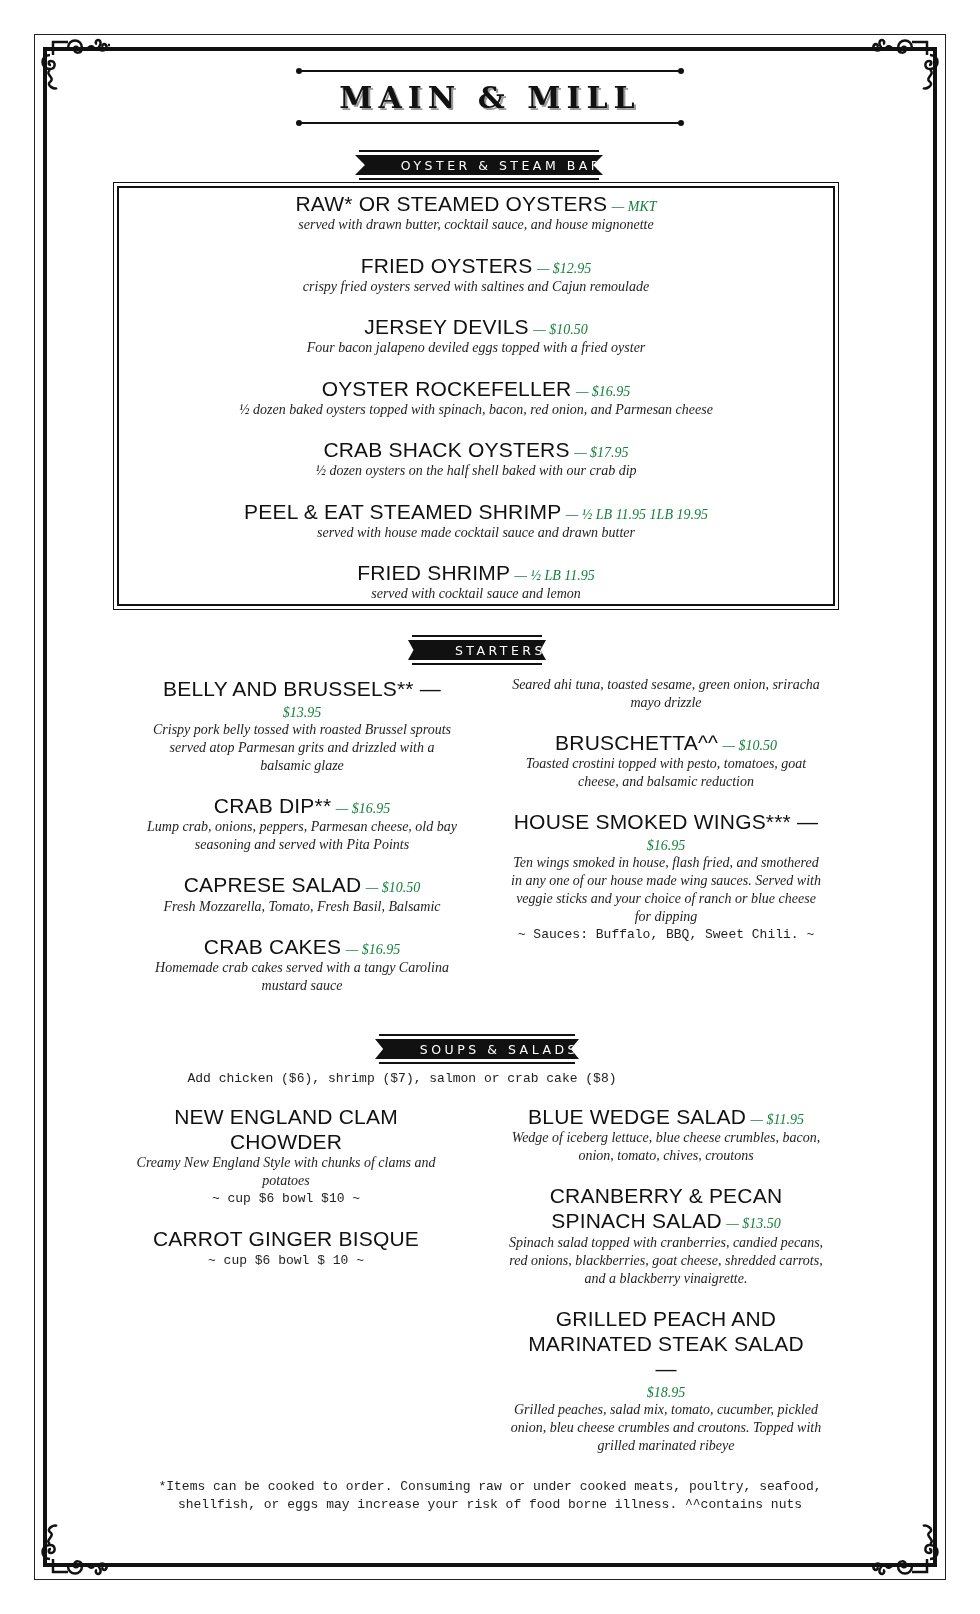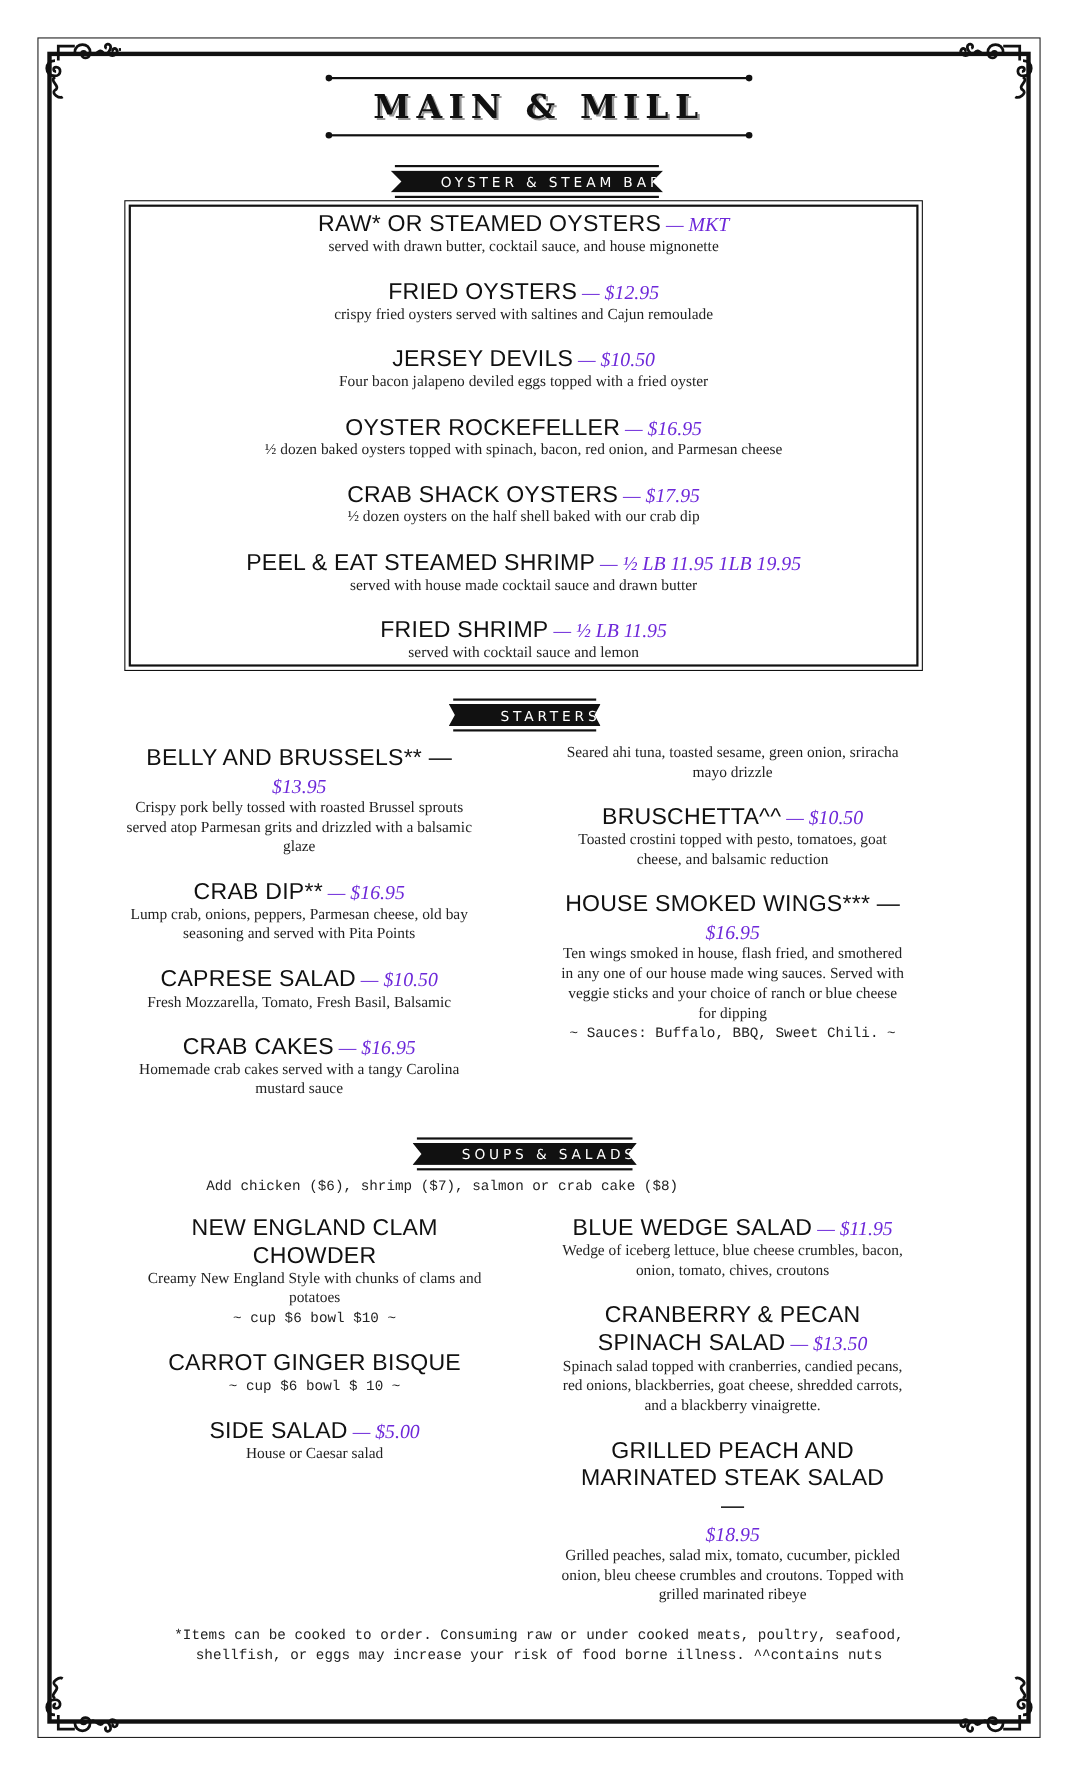--- a/index.html
+++ b/index.html
@@ -27,22 +27,22 @@
   .banner .ribbon { position: absolute; left: 0; right: 0; top: 5px; bottom: 5px; background: #111;
     clip-path: polygon(0 0, 100% 0, 96% 50%, 100% 100%, 0 100%, 4% 50%); display: flex; align-items: center; justify-content: flex-end; }
   .banner .ribbon span { color: #fff; font-family: "DejaVu Sans", sans-serif; font-size: 12.5px; letter-spacing: 3.5px; }
 
   .oyster-box { position: absolute; left: 113px; top: 182px; width: 726px; height: 428px; border: 1.5px solid #111; }
   .oyster-box::after { content: ""; position: absolute; left: 3px; top: 3px; right: 3px; bottom: 3px; border: 2px solid #111; }
   .oyster-list { position: absolute; left: 0; right: 0; top: 8px; text-align: center; }
   .oyster-item { height: 61.5px; }
 
   .item-name { font-family: "Liberation Sans Narrow", "Liberation Sans", sans-serif; font-size: 21px; letter-spacing: 0.2px; color: #111; line-height: 1.2; }
-  .price { font-family: "Liberation Serif", serif; font-style: italic; font-size: 18px; color: #6d28d9; }
-  .desc { font-family: "Liberation Serif", serif; font-size: 14px; color: #222; line-height: 18px; }
+  .price { font-family: "Liberation Serif", serif; font-style: italic; font-size: 14px; color: #15803d; }
+  .desc { font-family: "Liberation Serif", serif; font-style: italic; font-size: 14px; color: #222; line-height: 18px; }
   .note { font-family: Liberation Mono, monospace; font-size: 13px; color: #222; line-height: 18px; }
 
   .col { position: absolute; text-align: center; }
   .col .mitem { margin-bottom: 18px; }
   .price-line { display: block; margin-top: 4px; }
 
   .addon { position: absolute; left: 0; width: 804px; top: 1070px; text-align: center; }
   .footer { position: absolute; left: 120px; width: 740px; top: 1478px; text-align: center; }
 </style>
 </head>
@@ -141,21 +141,21 @@
 </div>
 
 <div class="banner" style="left:408px; top:635px; width:138px;">
   <div class="line t"></div>
   <div class="ribbon">
       <span>STARTERS</span>
     </div>
   <div class="line b"></div>
 </div>
 
-<div class="col" style="left:114px; top:676px; width:316px;">
+<div class="col" style="left:144px; top:676px; width:316px;">
   <div class="mitem">
     <div class="item-name">BELLY AND BRUSSELS** —</div>
     <div class="price price-line">$13.95</div>
     <div class="desc">Crispy pork belly tossed with roasted Brussel sprouts served atop Parmesan grits and drizzled with a balsamic glaze</div>
   </div>
   <div class="mitem">
     <div><span class="item-name">CRAB DIP**</span> <span class="price">— $16.95</span></div>
     <div class="desc">Lump crab, onions, peppers, Parmesan cheese, old bay seasoning and served with Pita Points</div>
   </div>
   <div class="mitem">
@@ -196,24 +196,20 @@
 <div class="col" style="left:128px; top:1104px; width:316px;">
   <div class="mitem">
     <div class="item-name" style="padding:0 40px;">NEW ENGLAND CLAM CHOWDER</div>
     <div class="desc">Creamy New England Style with chunks of clams and potatoes</div>
     <div class="note">~ cup $6    bowl $10 ~</div>
   </div>
   <div class="mitem">
     <div class="item-name">CARROT GINGER BISQUE</div>
     <div class="note">~ cup $6 bowl $ 10 ~</div>
   </div>
-  <div class="mitem">
-    <div><span class="item-name">SIDE SALAD</span> <span class="price">— $5.00</span></div>
-    <div class="desc">House or Caesar salad</div>
-  </div>
 </div>
 
 <div class="col" style="left:508px; top:1104px; width:316px;">
   <div class="mitem">
     <div><span class="item-name">BLUE WEDGE SALAD</span> <span class="price">— $11.95</span></div>
     <div class="desc">Wedge of iceberg lettuce, blue cheese crumbles, bacon, onion, tomato, chives, croutons</div>
   </div>
   <div class="mitem">
     <div style="padding:0 30px;"><span class="item-name">CRANBERRY &amp; PECAN SPINACH SALAD</span> <span class="price">— $13.50</span></div>
     <div class="desc">Spinach salad topped with cranberries, candied pecans, red onions, blackberries, goat cheese, shredded carrots, and a blackberry vinaigrette.</div>

